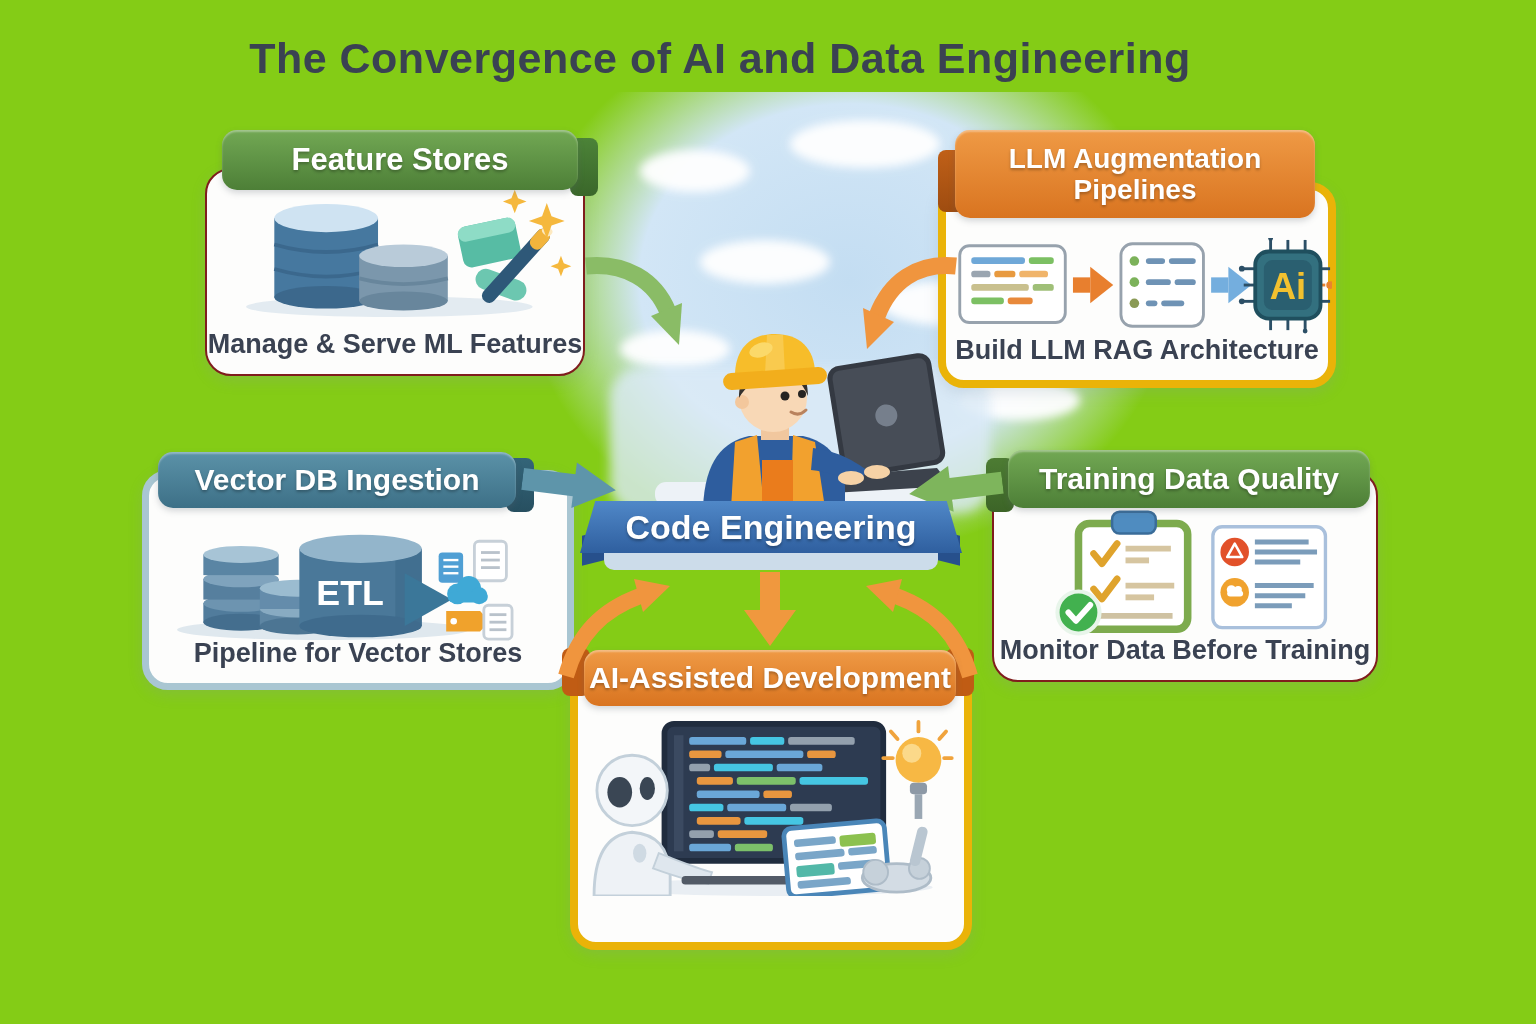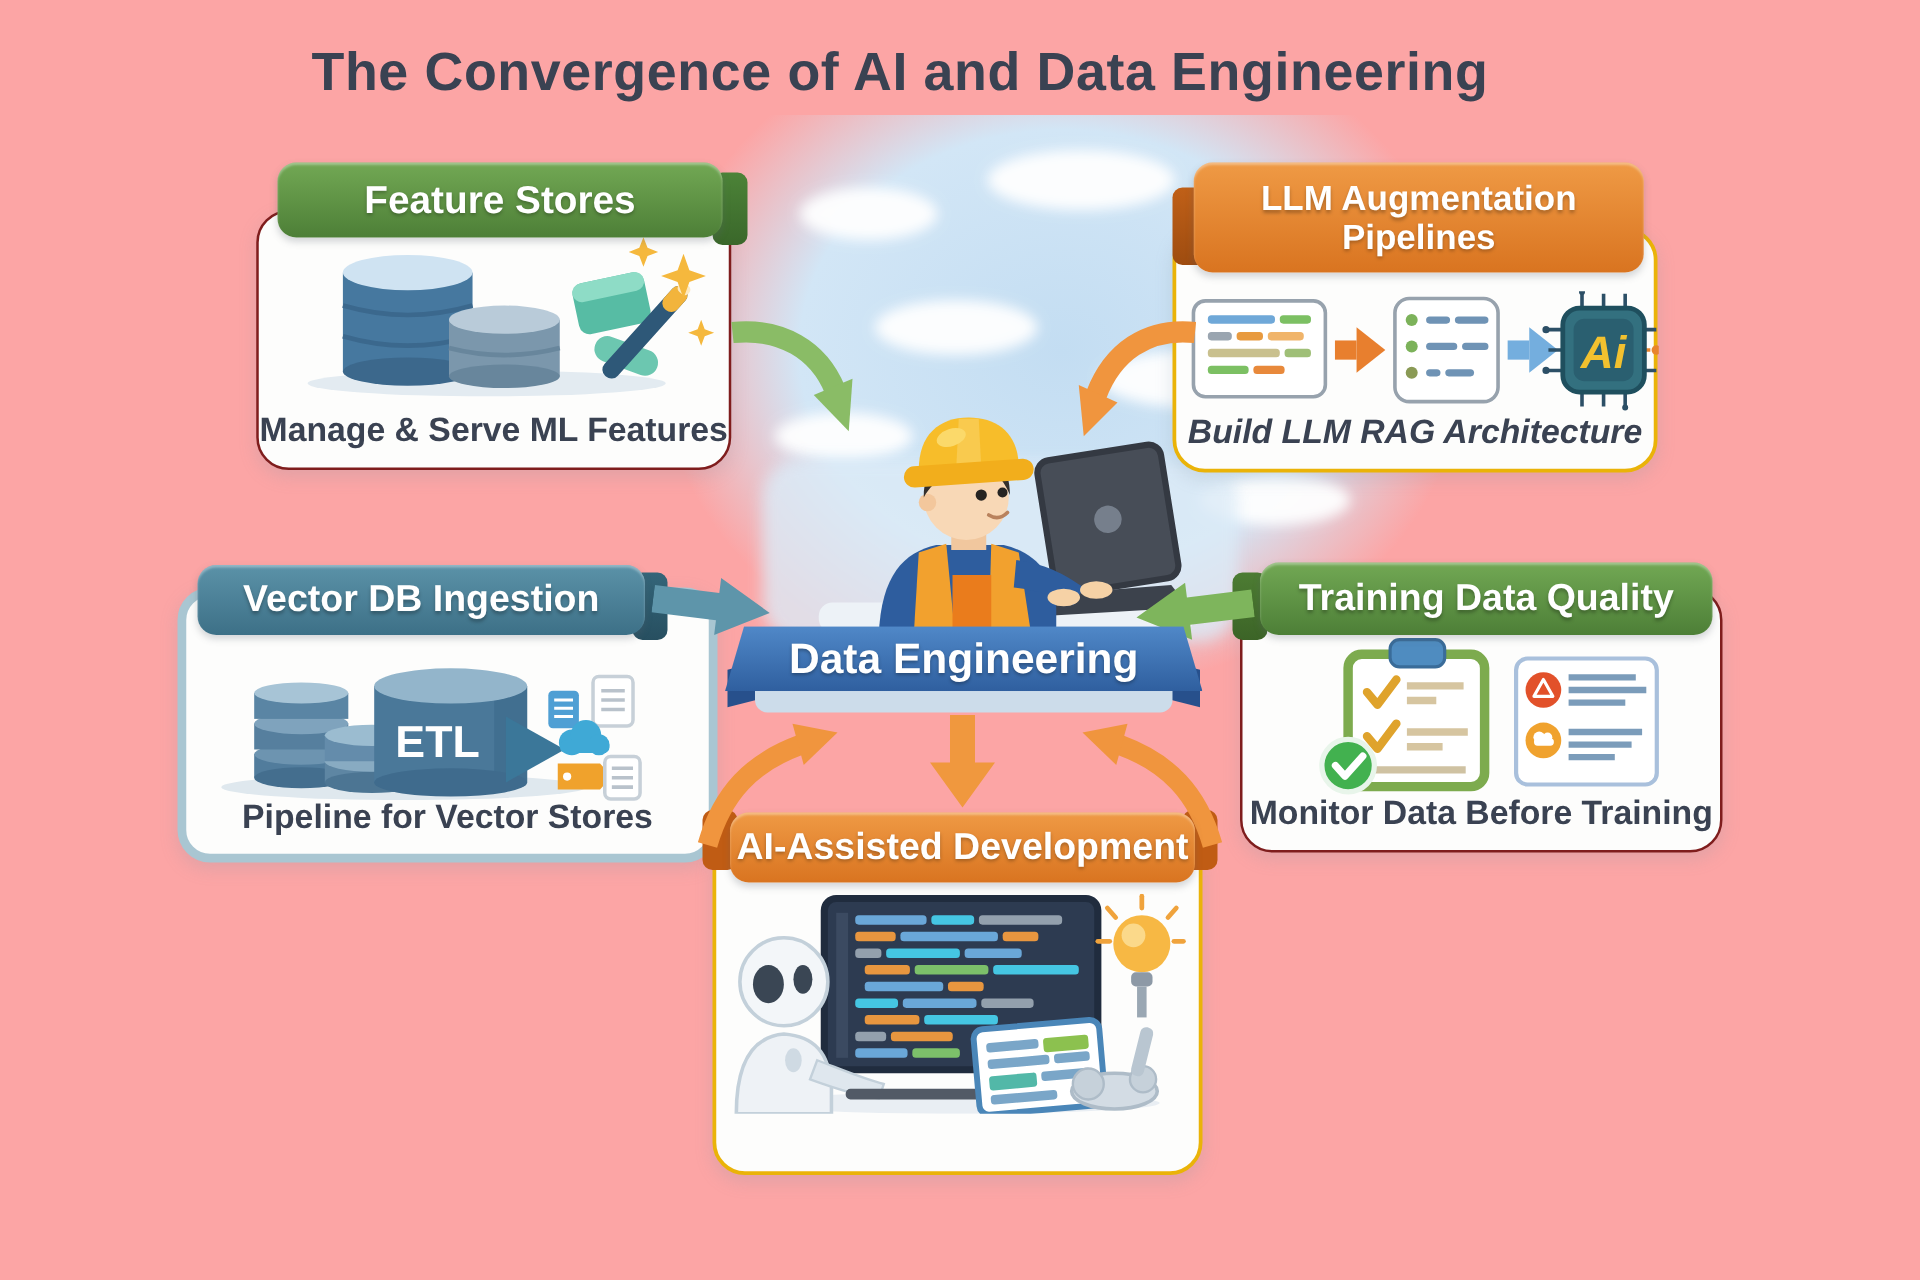--- a/index.html
+++ b/index.html
@@ -1,32 +1,32 @@
 <!DOCTYPE html>
 <html><head>
 <meta charset="utf-8">
 <style>
   html,body{margin:0;padding:0;background:#ffffff;}
-  .stage{position:relative;width:1536px;height:1024px;background:#fca5a5;overflow:hidden;
+  .stage{position:relative;width:1536px;height:1024px;background:#84cc16;overflow:hidden;
          font-family:"Liberation Sans",sans-serif;}
   
   .title{position:absolute;left:60px;top:34px;width:1320px;text-align:center;
          font-size:43px;font-weight:700;color:#3a4252;letter-spacing:.5px;}
   
   .sky{position:absolute;left:540px;top:92px;width:620px;height:450px;
        background:radial-gradient(ellipse at 50% 42%, #c3ddf2 0%, #d2e6f6 48%, rgba(255,255,255,0) 74%);
        border-radius:60px;}
   .puff{position:absolute;background:#ffffff;border-radius:50%;filter:blur(5px);opacity:.95;}
   .backdrop{position:absolute;left:610px;top:368px;width:380px;height:145px;background:#dcebf7;
             border-radius:30px;filter:blur(6px);opacity:.8;}
   
   .card{position:absolute;background:#fdfdfc;border-radius:26px;z-index:2;
         box-shadow:0 5px 14px rgba(130,150,170,.22);}
   .card-green{border:2px solid #7f1d1d;}
-  .card-orange{border:3px solid #eab308;font-style:italic;}
+  .card-orange{border:8px solid #eab308;}
   .card-teal{border:7px solid #a9c6d2;}
   .caption{position:absolute;left:0;right:0;bottom:14px;text-align:center;
            font-size:27px;font-weight:600;color:#3a4252;}
   .ribbon{position:absolute;z-index:5;display:flex;flex-direction:column;align-items:center;
           justify-content:center;color:#fff;font-weight:700;border-radius:15px;text-align:center;
           text-shadow:0 2px 3px rgba(0,0,0,.28);line-height:1.12;
           box-shadow:0 3px 6px rgba(90,100,110,.25), inset 0 2px 2px rgba(255,255,255,.35);}
   .rb-green{background:linear-gradient(#72a854,#4d7f37);}
   .rb-orange{background:linear-gradient(#ef9a45,#d97420);}
   .rb-teal{background:linear-gradient(#5b92a8,#3d7087);}
@@ -374,21 +374,21 @@
       <path d="M90 66 C90 38 106 24 130 24 C154 24 170 38 170 64 Z" fill="#f7bd2a"></path>
       <path d="M122 25 L138 25 L140 64 L120 64 Z" fill="#f9ca4e"></path>
       <ellipse cx="116" cy="40" rx="12" ry="7" fill="#fbd96a" transform="rotate(-18 116 40)"></ellipse>
       <rect x="78" y="60" width="104" height="17" rx="8.5" fill="#f2ae1c" transform="rotate(-4 130 68)"></rect>
     </g>
   </svg>
 
   <div class="banner-flap" style="left:582px;transform:skewY(-14deg);"></div>
   <div class="banner-flap" style="left:930px;transform:skewY(14deg);"></div>
   <div class="banner-lip"></div>
-  <div class="banner-face">Data Engineering</div>
+  <div class="banner-face">Code Engineering</div>
 
   <svg class="arrow" style="left:580px;top:250px;" width="130" height="112" viewBox="0 0 130 112">
     <path d="M6,16 C45,12 75,30 88,62" stroke="#8abc66" stroke-width="17" fill="none"></path>
     <polygon points="71,66 102,53 99,95" fill="#8abc66"></polygon>
   </svg>
   <svg class="arrow" style="left:832px;top:250px;" width="130" height="115" viewBox="0 0 130 115">
     <path d="M124,16 C85,12 58,32 45,66" stroke="#f0953e" stroke-width="17" fill="none"></path>
     <polygon points="62,72 31,58 35,99" fill="#f0953e"></polygon>
   </svg>
   <svg class="arrow" style="left:522px;top:458px;transform:rotate(7deg);" width="100" height="56" viewBox="0 0 100 56">

